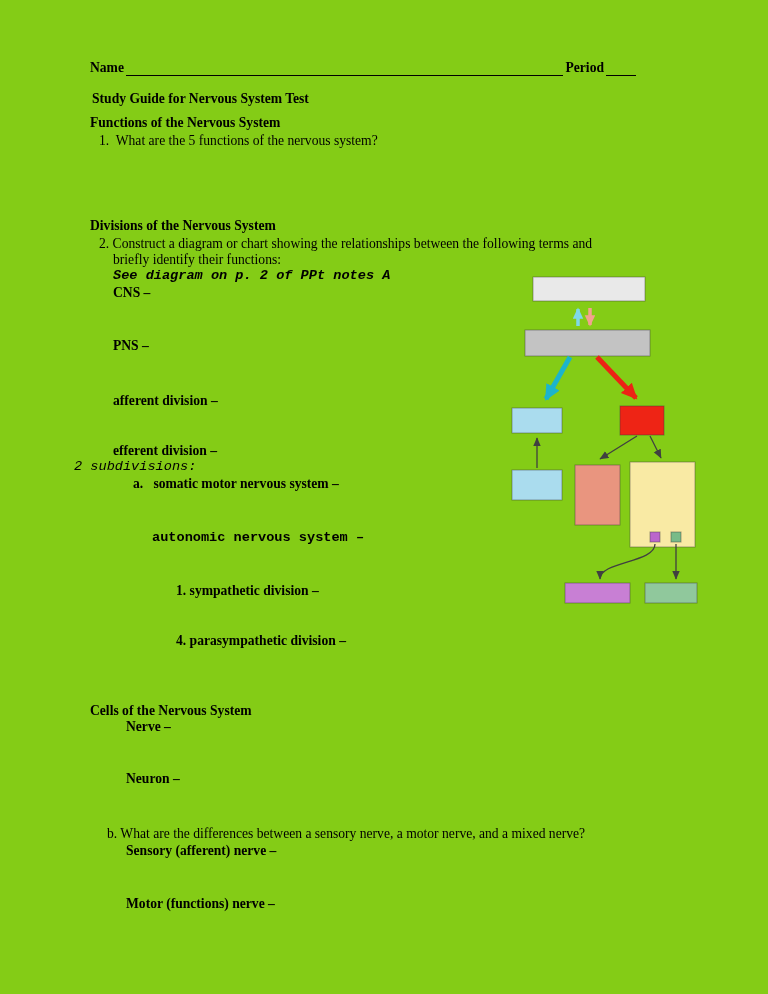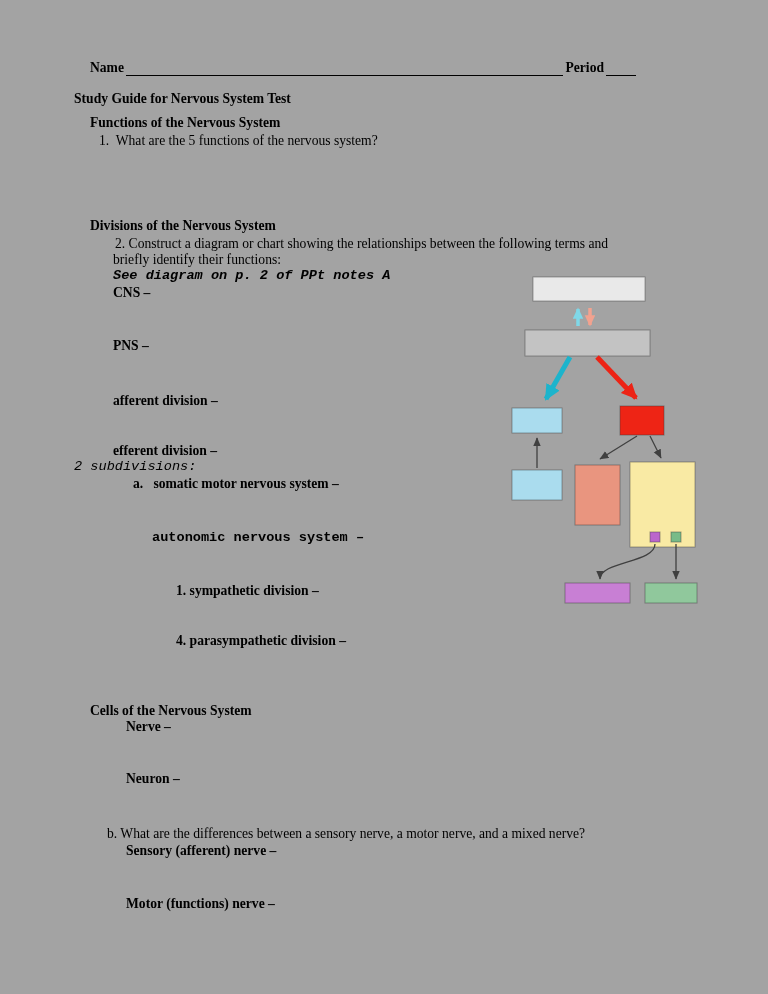--- a/index.html
+++ b/index.html
@@ -1,21 +1,21 @@
 <!DOCTYPE html>
 <html><head>
 <meta charset="utf-8">
 <style>
   * { margin: 0; padding: 0; box-sizing: border-box; }
   html, body { background: #ffffff; }
   .page {
     position: relative;
     width: 768px;
     height: 994px;
-    background: #a3a3a3;
+    background: #84cc16;
     font-family: "Liberation Serif", serif;
     font-size: 13.6px;
     color: #000000;
     overflow: hidden;
   }
   .line {
     position: absolute;
     white-space: pre;
     line-height: 1.15;
   }
@@ -45,27 +45,27 @@
 
 <div class="page">
 
   <div class="line flexrow" style="left:90px; top:60px; width:548px;">
     <span class="b">Name</span>
     <span class="blank" style="flex:1;"></span>
     <span class="b">Period</span>
     <span class="blank" style="width:30px;"></span>
   </div>
 
-  <div class="line b" style="left:74px; top:91px;text-align:center;">Study Guide for Nervous System Test</div>
+  <div class="line b" style="left:92px; top:91px;text-align:center;">Study Guide for Nervous System Test</div>
 
   <div class="line b" style="left:90px; top:115px;">Functions of the Nervous System</div>
   <div class="line" style="left:99px; top:133px;">1.  What are the 5 functions of the nervous system?</div>
 
   <div class="line b" style="left:90px; top:218px;">Divisions of the Nervous System</div>
-  <div class="line" style="left:99px; top:236px;margin-left:16px;">2. Construct a diagram or chart showing the relationships between the following terms and</div>
+  <div class="line" style="left:99px; top:236px;">2. Construct a diagram or chart showing the relationships between the following terms and</div>
   <div class="line" style="left:113px; top:252px;">briefly identify their functions:</div>
   <div class="line b i" style="left:113px; top:268px;">See diagram on p. 2 of PPt notes A</div>
 
   <div class="line b" style="left:113px; top:285px;">CNS –</div>
   <div class="line b" style="left:113px; top:338px;">PNS –</div>
   <div class="line b" style="left:113px; top:393px;">afferent division –</div>
   <div class="line b" style="left:113px; top:443px;">efferent division –</div>
   <div class="line i" style="left:74px; top:459px;">2 subdivisions:</div>
   <div class="line b" style="left:133px; top:476px;">a.   somatic motor nervous system –</div>
   <div class="line b" style="left:152px; top:530px;font-family:Liberation Mono, monospace;">autonomic nervous system –</div>

